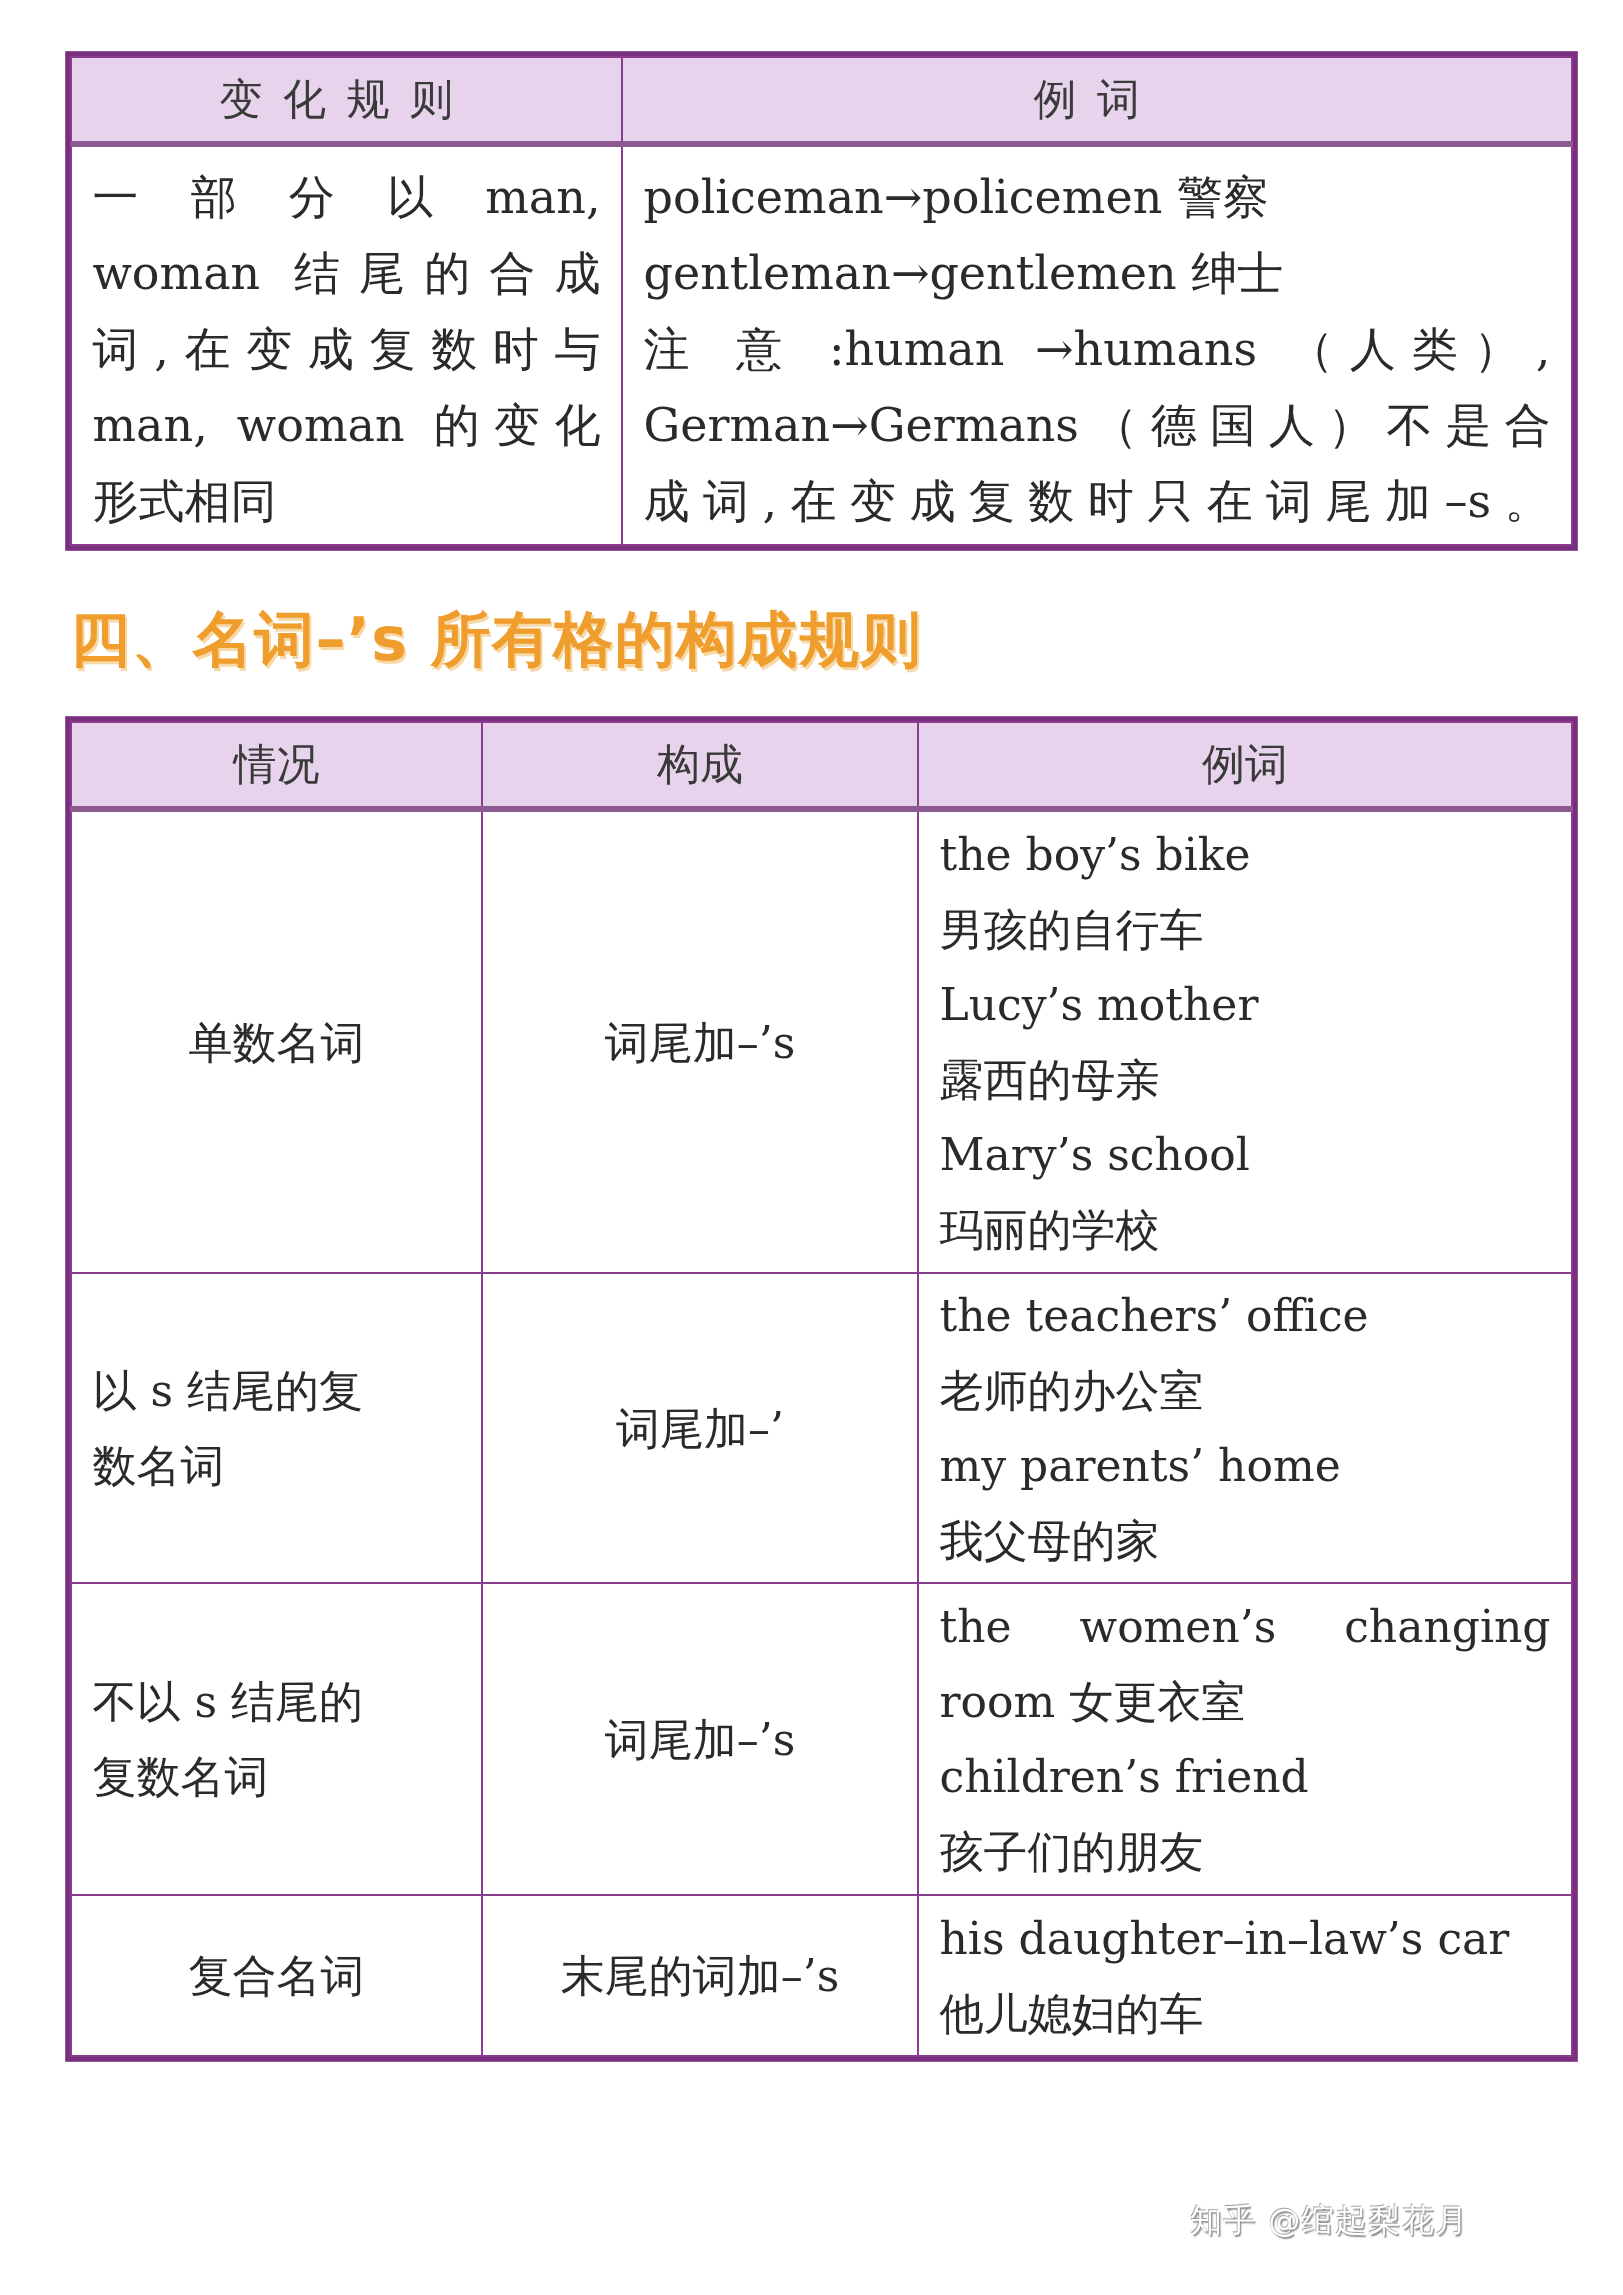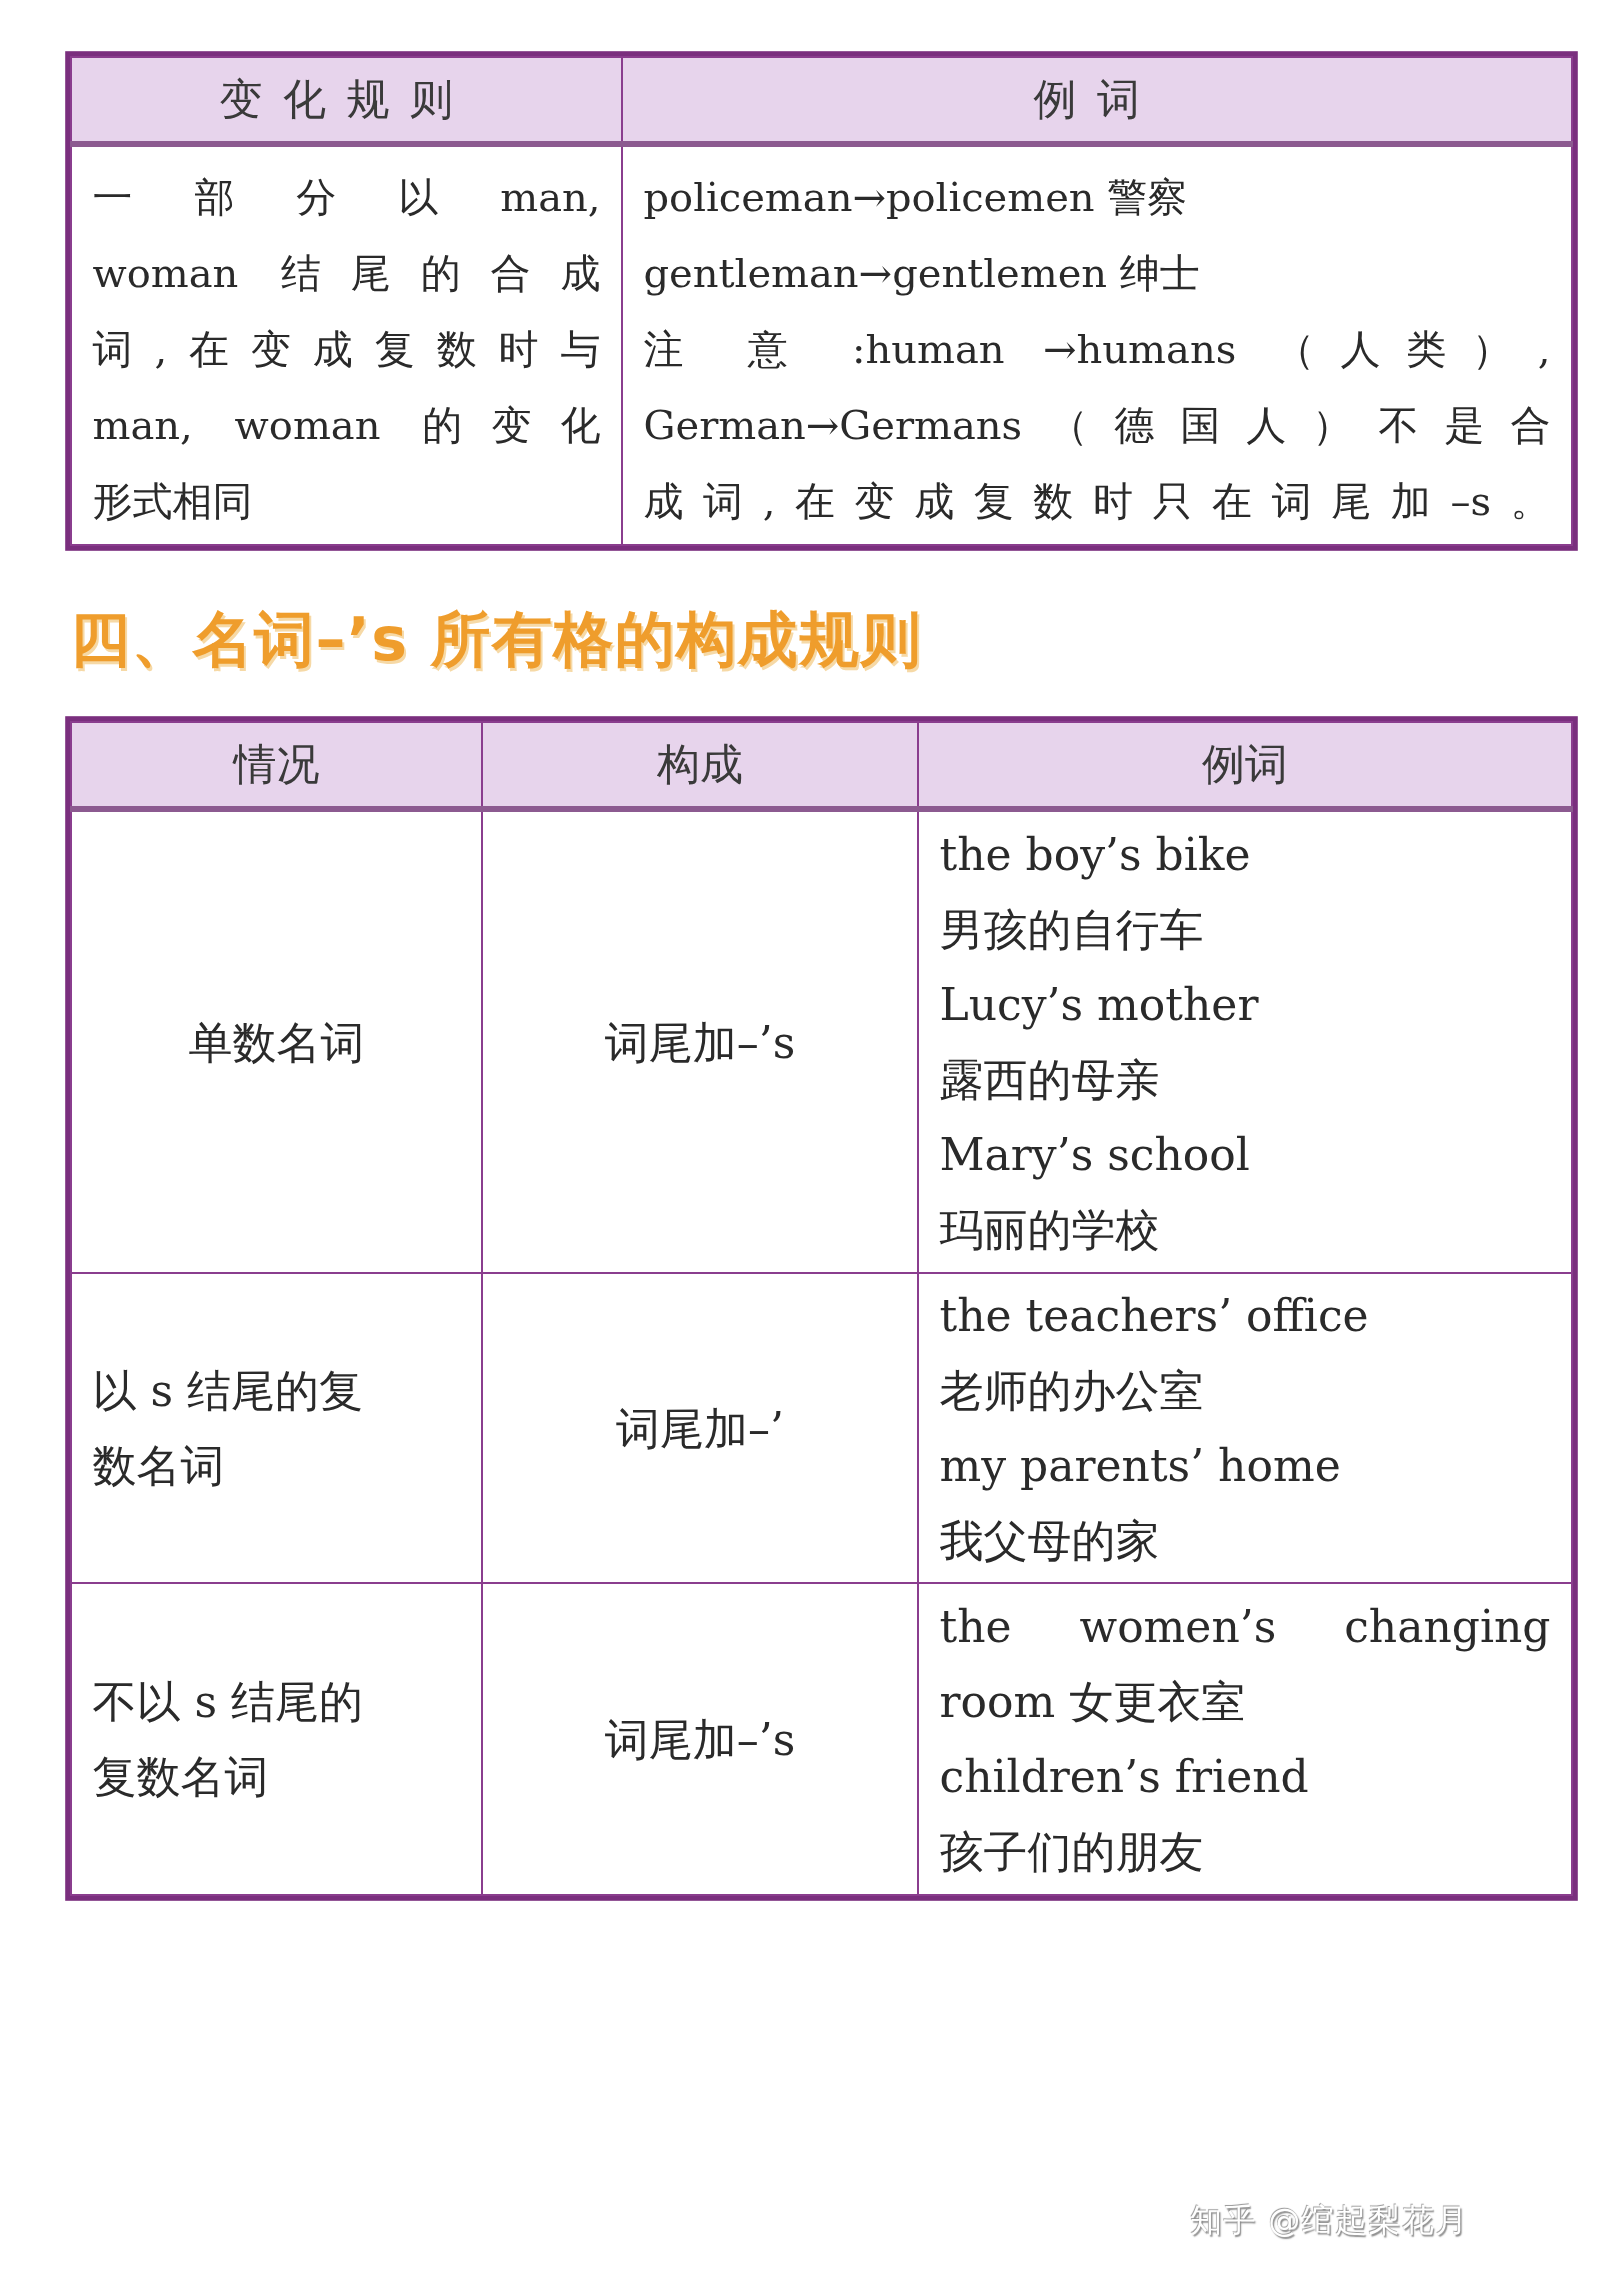--- a/index.html
+++ b/index.html
@@ -4,21 +4,21 @@
 <style>
   html, body { margin:0; padding:0; }
   body { width:1623px; height:2295px; background:#ffffff; position:relative; overflow:hidden;
          font-family:"DejaVu Serif","Liberation Serif",serif; color:#2a2a2a; }
   table { border-collapse:collapse; position:absolute; table-layout:fixed; }
   td, th { border:2.7px solid #8a3d8e; vertical-align:middle; padding:0 20.5px; font-weight:normal; }
   .outer { box-shadow:0 0 0 4.8px #7a2f7e; }
   th { background:#e7d4ec; font-size:43px; color:#3a3a3a; border-bottom:6.8px solid #8c5a90; }
   #t1 { left:70px; top:56px; width:1503px; }
   #t1 th { height:83px; letter-spacing:20.5px; }
-  #t1 td { height:385px; font-size:40px; line-height:76px; text-align:justify; vertical-align:top; padding-top:12.3px; }
+  #t1 td { height:385px; font-size:46px; line-height:76px; text-align:justify; vertical-align:top; padding-top:12.3px; }
   #t1 .c1 { width:508px; }
   .ln { display:block; white-space:nowrap; }
   .justify { text-align-last:justify; white-space:normal; }
   #heading { position:absolute; left:70px; top:600px; font-family:"DejaVu Sans","Liberation Sans",sans-serif;
              font-size:60px; color:#ef9d2c; font-weight:bold; text-shadow:2px 2.7px 0 #f6d9a6; letter-spacing:1.4px; }
   #t2 { left:70px; top:721px; width:1503px; }
   #t2 th { height:83px; }
   #t2 td { font-size:44px; line-height:75px; }
   #t2 .ca { width:368px; }
   #t2 .cb { width:393px; text-align:center; }
@@ -103,17 +103,27 @@
     <td class="cb">词尾加–’s</td>
     <td class="cc">
       <span class="ln justify">the women’s changing</span>
       <span class="ln">room 女更衣室</span>
       <span class="ln">children’s friend</span>
       <span class="ln">孩子们的朋友</span>
     </td>
   </tr>
 
 
+  <tr class="r5">
+    <td class="ca center">
+      <span class="ln">复合名词</span>
+    </td>
+    <td class="cb">末尾的词加–’s</td>
+    <td class="cc">
+      <span class="ln">his daughter–in–law’s car</span>
+      <span class="ln">他儿媳妇的车</span>
+    </td>
+  </tr>
 </tbody>
   </table>
 
 <div id="watermark">知乎 @绾起梨花月</div>
 
 
 </body></html>

